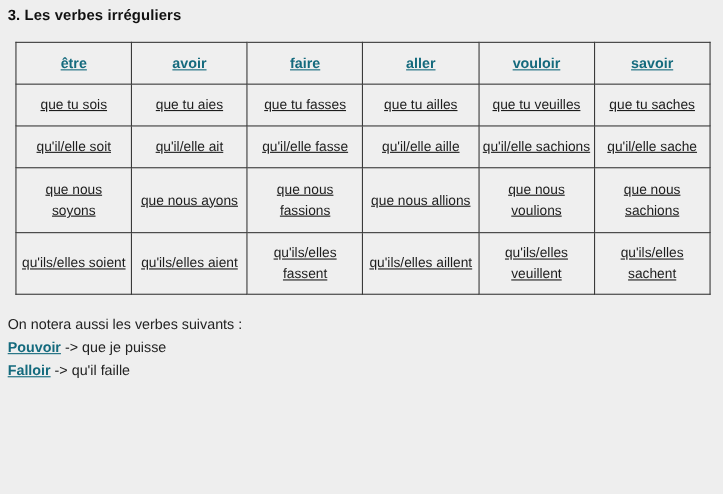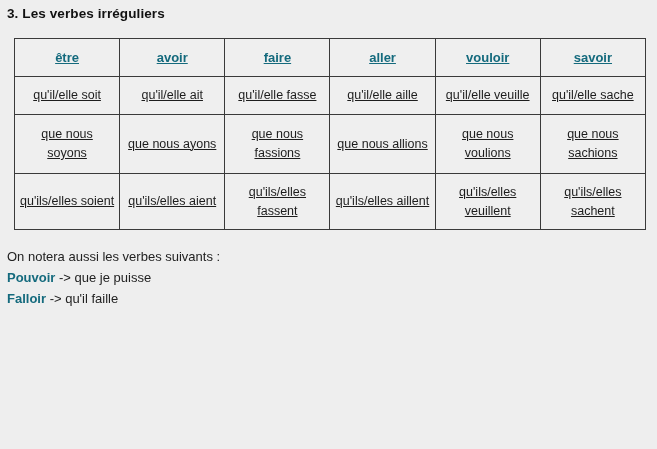--- a/index.html
+++ b/index.html
@@ -100,20 +100,21 @@
     color: #222222;
   }
 
   .footer-line {
     white-space: nowrap;
   }
 
   .verb-name {
     color: #146a7d;
     font-weight: bold;
+    text-decoration: underline;
   }
 
   .verb-rest {
     color: #222222;
   }
 </style>
 </head>
 <body>
 
 <div class="page">
@@ -136,25 +137,33 @@
           <th>être</th>
           <th>avoir</th>
           <th>faire</th>
           <th>aller</th>
           <th>vouloir</th>
           <th>savoir</th>
         </tr>
       </thead>
       <tbody>
         <tr class="single">
+          <td>que tu sois</td>
+          <td>que tu aies</td>
+          <td>que tu fasses</td>
+          <td>que tu ailles</td>
+          <td>que tu veuilles</td>
+          <td>que tu saches</td>
+        </tr>
+        <tr class="single">
           <td>qu'il/elle soit</td>
           <td>qu'il/elle ait</td>
           <td>qu'il/elle fasse</td>
           <td>qu'il/elle aille</td>
-          <td>qu'il/elle veuille</td>
+          <td>qu'il/elle sachions</td>
           <td>qu'il/elle sache</td>
         </tr>
         <tr class="double">
           <td>que nous soyons</td>
           <td>que nous ayons</td>
           <td>que nous fassions</td>
           <td>que nous allions</td>
           <td>que nous voulions</td>
           <td>que nous sachions</td>
         </tr>

